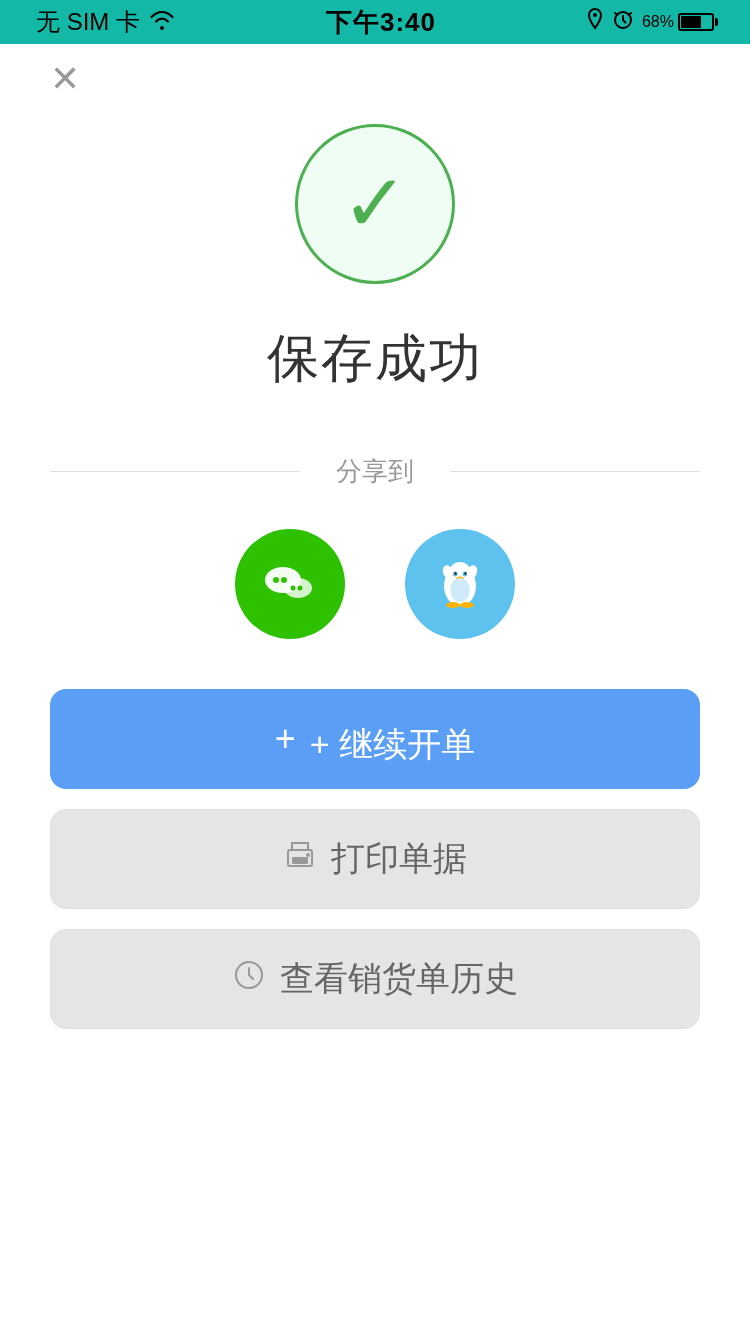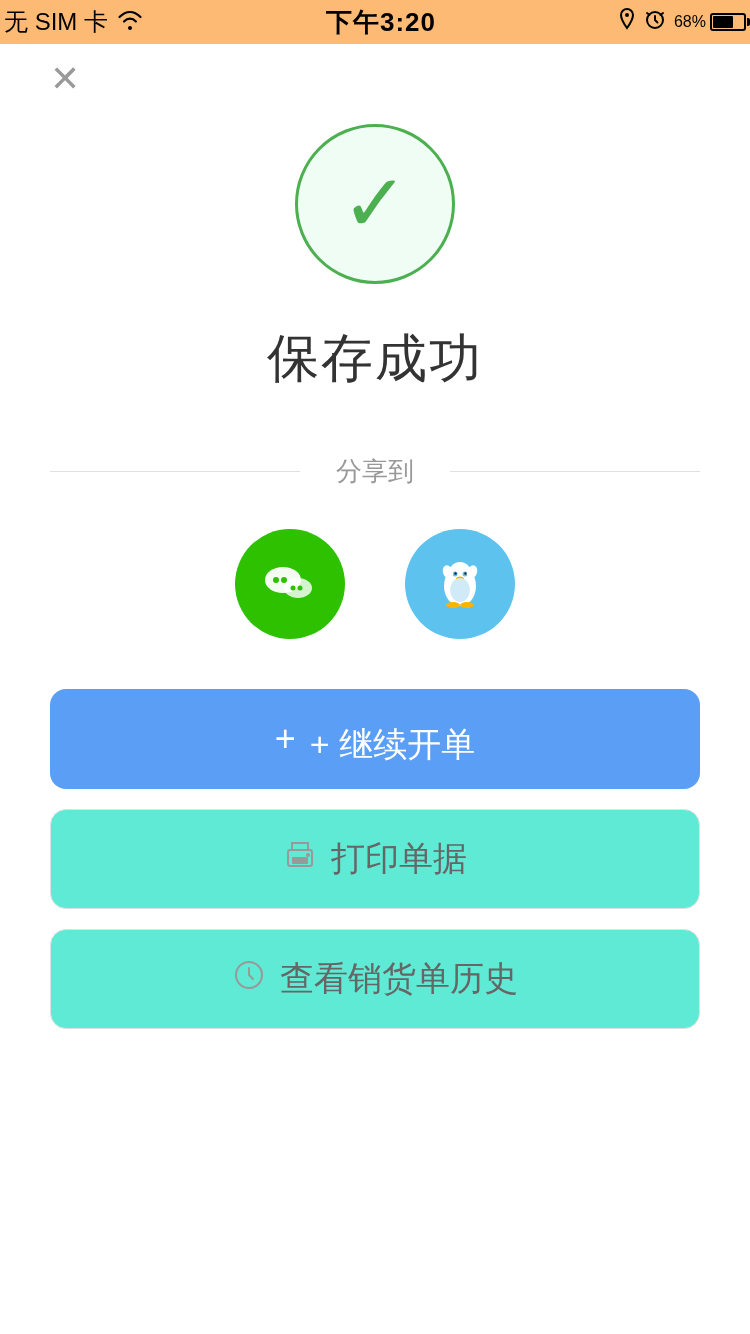--- a/index.html
+++ b/index.html
@@ -18,22 +18,22 @@
       overflow-x: hidden;
     }
 
     
     .status-bar {
       width: 100%;
       height: 44px;
       display: flex;
       align-items: center;
       justify-content: space-between;
-      padding: 0 4px;
-      background: #fdba74;
+      padding: 0 36px;
+      background: #14b8a6;
     }
 
     .status-left {
       display: flex;
       align-items: center;
       gap: 8px;
       font-size: 24px;
       font-weight: 500;
       color: #000;
     }
@@ -214,21 +214,21 @@
       display: flex;
       align-items: center;
       justify-content: center;
       gap: 14px;
       cursor: pointer;
     }
 
     .btn-secondary {
       width: 100%;
       height: 100px;
-      background: #5eead4;
+      background: #e5e5e5;
       border: 1px solid #e0e0e0;
       border-radius: 16px;
       font-size: 34px;
       color: #666;
       display: flex;
       align-items: center;
       justify-content: center;
       gap: 14px;
       cursor: pointer;
     }
@@ -251,21 +251,21 @@
   <div class="status-left">
     <span>无 SIM 卡</span>
     <span>
       <svg width="28" height="22" viewBox="0 0 28 22" fill="none">
         <path d="M14 18a2 2 0 1 1 0 4 2 2 0 0 1 0-4z" fill="#000"></path>
         <path d="M8 13.5C9.8 11.7 11.8 10.7 14 10.7s4.2 1 5.9 2.8" stroke="#000" stroke-width="2.2" fill="none" stroke-linecap="round"></path>
         <path d="M3.5 9C6.6 5.9 10.1 4 14 4s7.4 1.9 10.5 5" stroke="#000" stroke-width="2.2" fill="none" stroke-linecap="round"></path>
       </svg>
     </span>
   </div>
-  <div class="status-center">下午3:20</div>
+  <div class="status-center">下午3:40</div>
   <div class="status-right">
     <span>
       <svg width="18" height="22" viewBox="0 0 18 22" fill="none">
         <path d="M9 1C5.7 1 3 3.7 3 7c0 4.7 6 13 6 13s6-8.3 6-13c0-3.3-2.7-6-6-6z" stroke="#000" stroke-width="2" fill="none"></path>
         <circle cx="9" cy="7" r="2" fill="#000"></circle>
       </svg>
     </span>
     <span>
       <svg width="22" height="22" viewBox="0 0 22 22" fill="none">
         <circle cx="11" cy="12" r="8" stroke="#000" stroke-width="2" fill="none"></circle>

